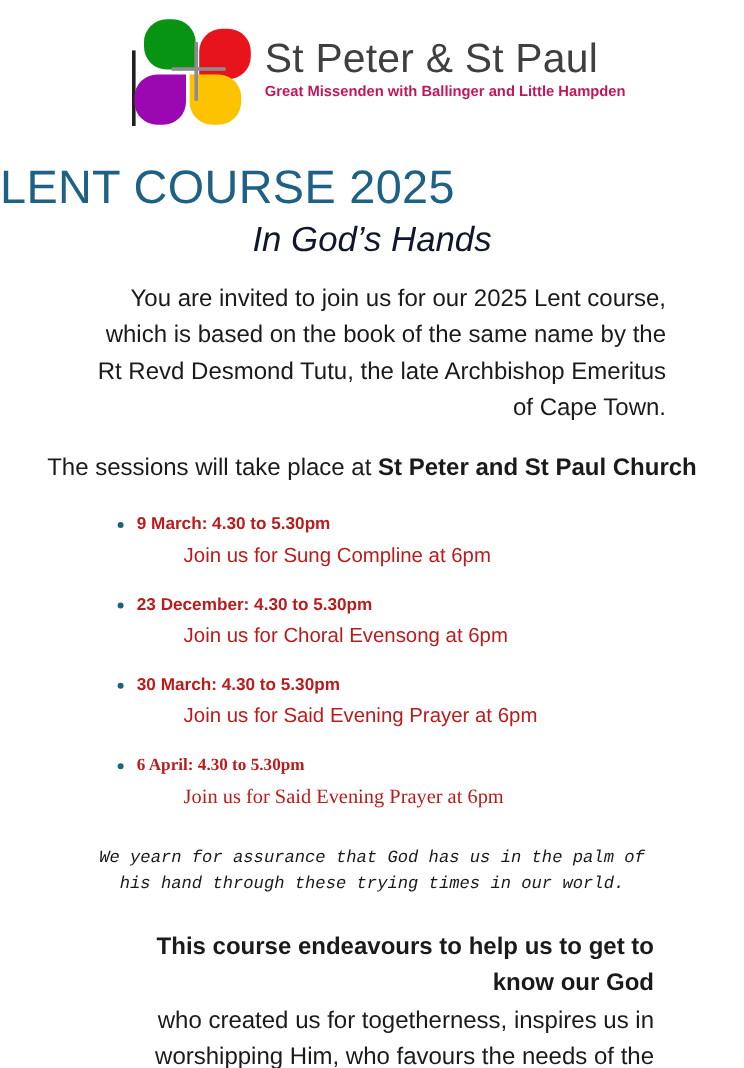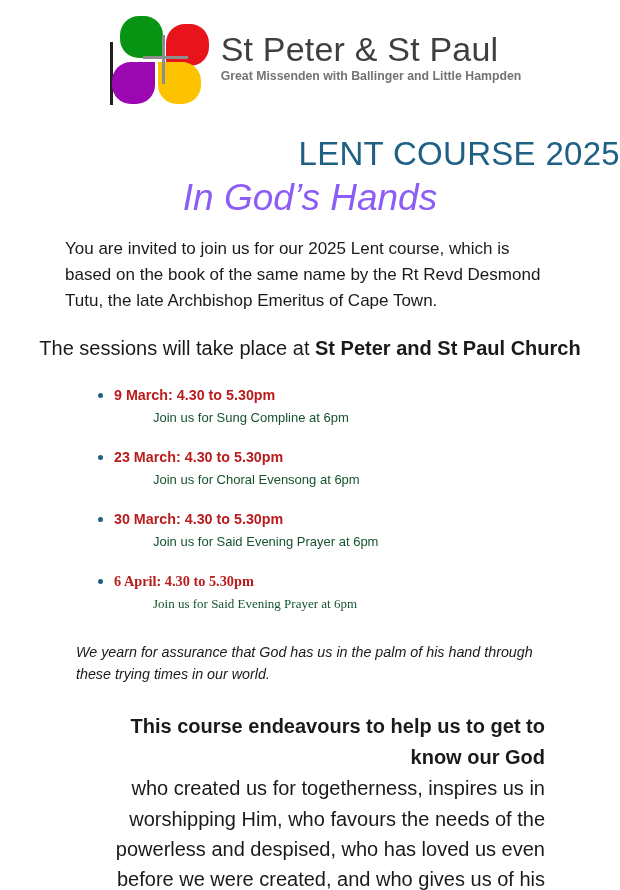--- a/index.html
+++ b/index.html
@@ -70,52 +70,52 @@
     font-size: 34px;
     font-weight: 300;
     letter-spacing: 0.2px;
     color: #3f3f3f;
     line-height: 1.02;
     white-space: nowrap;
   }
   .logo-sub {
     font-size: 12.3px;
     font-weight: 600;
-    color: #737373;
+    color: #be185d;
     line-height: 1.2;
     margin-top: 2px;
     white-space: nowrap;
   }
 
   
   .doc-title {
-    text-align: right;
+    text-align: left;
     color: #1f6085;
-    font-size: 33px;
+    font-size: 39px;
     font-weight: 400;
     letter-spacing: 0.3px;
     margin: 30px 0 0 0;
     line-height: 1.1;
   }
   .doc-subtitle {
     text-align: center;
-    color: #8b5cf6;
-    font-size: 37px;
+    color: #0f172a;
+    font-size: 29px;
     font-style: italic;
     font-weight: 400;
     margin: 6px 0 0 0;
     line-height: 1.1;
   }
 
   
   .intro {
     width: 490px;
     margin: 17px auto 0 auto;
-    text-align: left;
-    font-size: 17px;
+    text-align: right;
+    font-size: 20px;
     line-height: 1.52;
     color: #1a1a1a;
   }
   .venue {
     text-align: center;
     font-size: 20px;
     margin-top: 24px;
     color: #1a1a1a;
   }
   .venue b { font-weight: bold; }
@@ -141,35 +141,37 @@
     background: #1f6085;
   }
   .session-head {
     color: #b91c1c;
     font-size: 14.3px;
     font-weight: bold;
     padding-left: 16px;
     line-height: 1.25;
   }
   .session-detail {
-    color: #14532d;
-    font-size: 13px;
+    color: #b91c1c;
+    font-size: 17px;
     padding-left: 55px;
     margin-top: 5px;
     line-height: 1.3;
   }
 
   
   .quote {
     width: 468px;
     margin: 30px auto 0 auto;
+    text-align: center;
     font-style: italic;
     font-size: 14.3px;
     line-height: 1.5;
     color: #1a1a1a;
+    font-family: Liberation Mono, monospace;
   }
 
   
   .closing {
     width: 470px;
     margin: 26px auto 17px auto;
     text-align: right;
     font-size: 20px;
     line-height: 1.52;
     color: #1a1a1a;
@@ -218,21 +220,21 @@
   </p>
 
   <ul class="sessions">
     <li class="session">
       <span class="session-bullet"></span>
       <div class="session-head">9 March: 4.30 to 5.30pm</div>
       <div class="session-detail">Join us for Sung Compline at 6pm</div>
     </li>
     <li class="session">
       <span class="session-bullet"></span>
-      <div class="session-head">23 March: 4.30 to 5.30pm</div>
+      <div class="session-head">23 December: 4.30 to 5.30pm</div>
       <div class="session-detail">Join us for Choral Evensong at 6pm</div>
     </li>
     <li class="session">
       <span class="session-bullet"></span>
       <div class="session-head">30 March: 4.30 to 5.30pm</div>
       <div class="session-detail">Join us for Said Evening Prayer at 6pm</div>
     </li>
     <li class="session">
       <span class="session-bullet"></span>
       <div class="session-head">6 April: 4.30 to 5.30pm</div>

